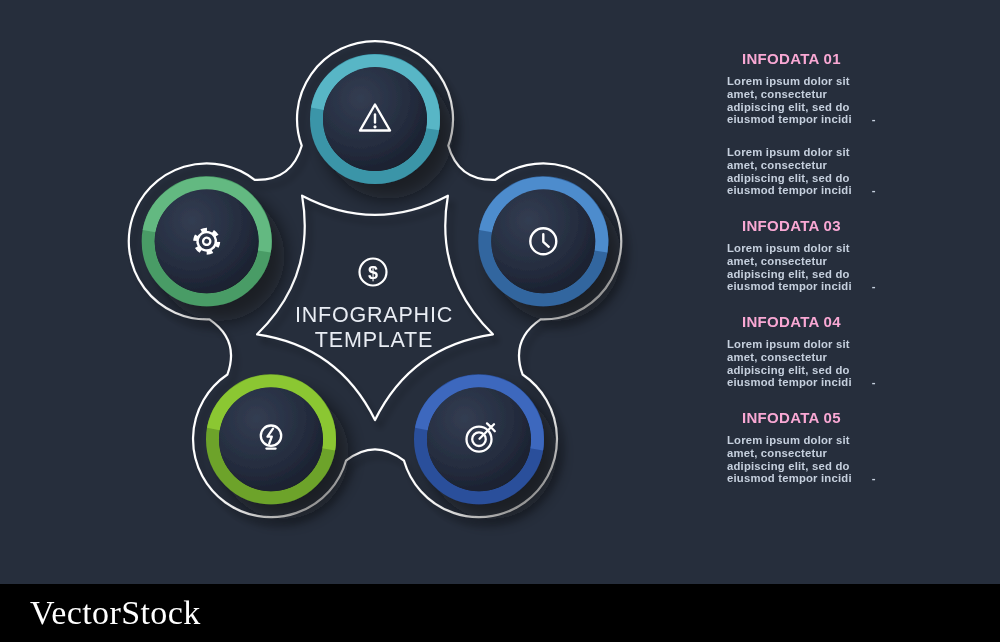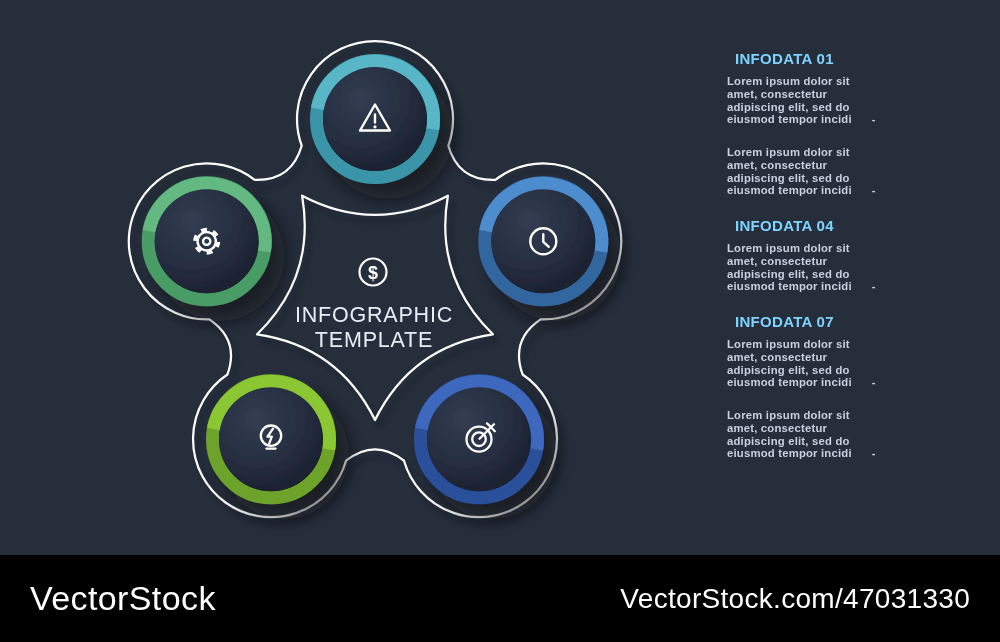--- a/index.html
+++ b/index.html
@@ -1,28 +1,28 @@
 <!DOCTYPE html>
 <html><head>
 <meta charset="utf-8">
 <style>
   html,body{margin:0;padding:0;background:#1a1f2b;}
   .stage{position:relative;width:1000px;height:642px;background:#262e3c;overflow:hidden;
          font-family:"Liberation Sans",sans-serif;}
   .diagram-svg{position:absolute;left:0;top:0;}
   
   .panel{position:absolute;left:727px;top:50px;width:175px;display:flex;flex-direction:column;gap:20px;}
-  .info-block h3{margin:0 0 7px 8px;font-size:15px;line-height:1.2;font-weight:600;
-                 color:#7dd3fc;letter-spacing:.3px;}
+  .info-block h3{margin:0 0 7px 15px;font-size:15px;line-height:1.2;font-weight:600;
+                 color:#f9a8d4;letter-spacing:.3px;}
   .info-block p{margin:0;font-size:11.3px;line-height:1.13;font-weight:700;color:#c6d0de;
                 letter-spacing:.2px;white-space:pre-wrap;}
   
-  .bar{position:absolute;left:0;bottom:0;width:100%;height:87px;background:#000;
+  .bar{position:absolute;left:0;bottom:0;width:100%;height:58px;background:#000;
        display:flex;align-items:center;justify-content:space-between;
-       padding:0 30px;box-sizing:border-box;}
+       padding:0 30px;box-sizing:border-box;font-family:Liberation Serif, serif;}
   .brand{color:#fff;font-size:34px;font-weight:500;letter-spacing:.4px;}
   .url{color:#fff;font-size:28px;font-weight:400;letter-spacing:.3px;}
 </style>
 </head>
 <body>
 
 <div class="stage">
 
   <svg class="diagram-svg" width="700" height="575" viewBox="0 0 700 575">
     <defs>
@@ -137,39 +137,39 @@
 adipiscing elit, sed do
 eiusmod tempor incidi      -</p>
       </section>
       <section class="info-block">
         <p>Lorem ipsum dolor sit
 amet, consectetur
 adipiscing elit, sed do
 eiusmod tempor incidi      -</p>
       </section>
       <section class="info-block">
+        <h3>INFODATA 03</h3>
+        <p>Lorem ipsum dolor sit
+amet, consectetur
+adipiscing elit, sed do
+eiusmod tempor incidi      -</p>
+      </section>
+      <section class="info-block">
         <h3>INFODATA 04</h3>
         <p>Lorem ipsum dolor sit
 amet, consectetur
 adipiscing elit, sed do
 eiusmod tempor incidi      -</p>
       </section>
       <section class="info-block">
-        <h3>INFODATA 07</h3>
-        <p>Lorem ipsum dolor sit
-amet, consectetur
-adipiscing elit, sed do
-eiusmod tempor incidi      -</p>
-      </section>
-      <section class="info-block">
+        <h3>INFODATA 05</h3>
         <p>Lorem ipsum dolor sit
 amet, consectetur
 adipiscing elit, sed do
 eiusmod tempor incidi      -</p>
       </section>
     </div>
 
   <div class="bar">
     <span class="brand">VectorStock</span>
-    <span class="url">VectorStock.com/47031330</span>
   </div>
 
 </div>
 
 </body></html>

